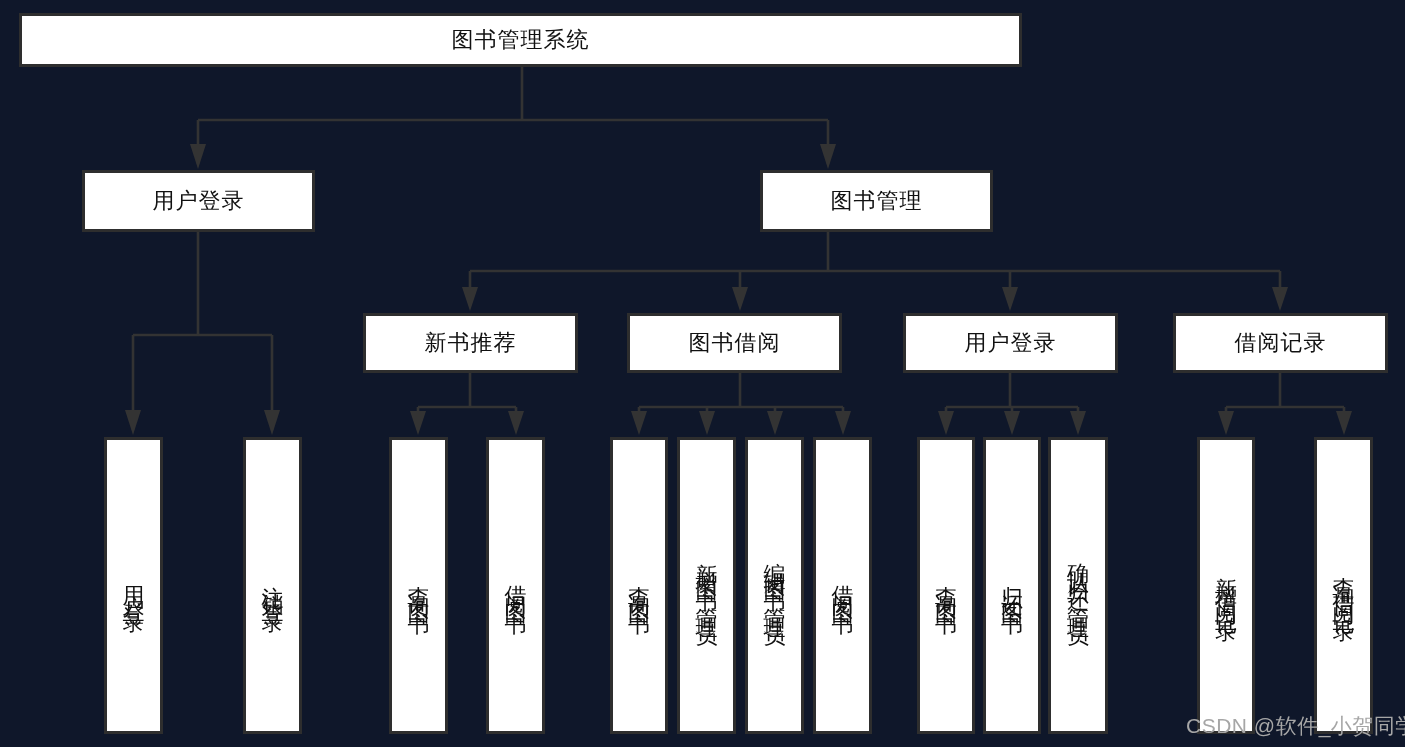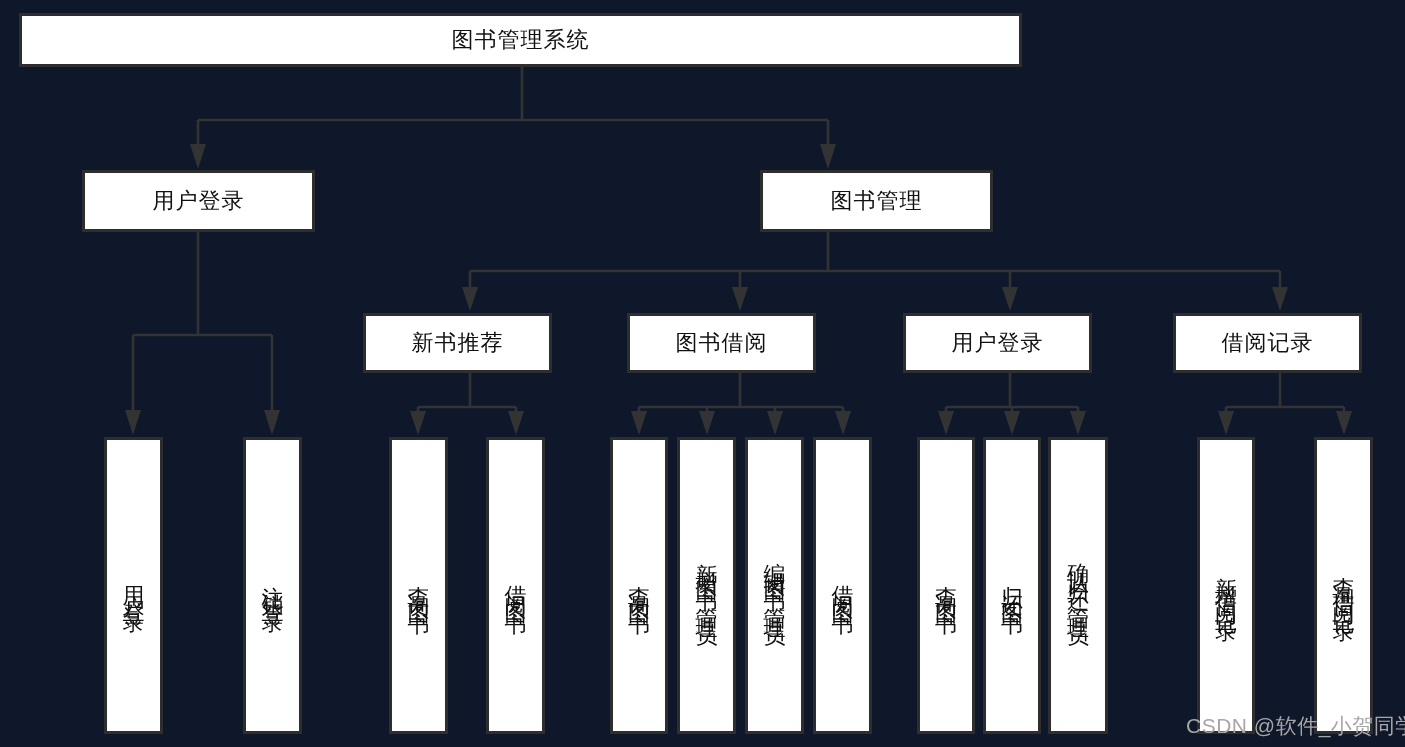--- a/index.html
+++ b/index.html
@@ -26,21 +26,21 @@
     align-items: center;
     justify-content: center;
     color: #111111;
     font-size: 22px;
     letter-spacing: 1px;
     white-space: nowrap;
   }
   .root-node   { left: 19px;  top: 13px;  width: 1003px; height: 54px; }
   .l2-user     { left: 82px;  top: 170px; width: 233px;  height: 62px; }
   .l2-book     { left: 712px; top: 170px; width: 233px;  height: 62px; margin-left: 48px; }
-  .l3          { top: 313px; width: 189px; height: 60px; }
+  .l3          { top: 313px; width: 215px; height: 60px; }
   .l3-newbook  { left: 363px; }
   .l3-borrow   { left: 627px; }
   .l3-current  { left: 903px; }
   .l3-records  { left: 1173px; }
   .leaf {
     position: absolute;
     top: 437px;
     height: 297px;
     box-sizing: border-box;
     border: 3px solid #2e2e2e;

